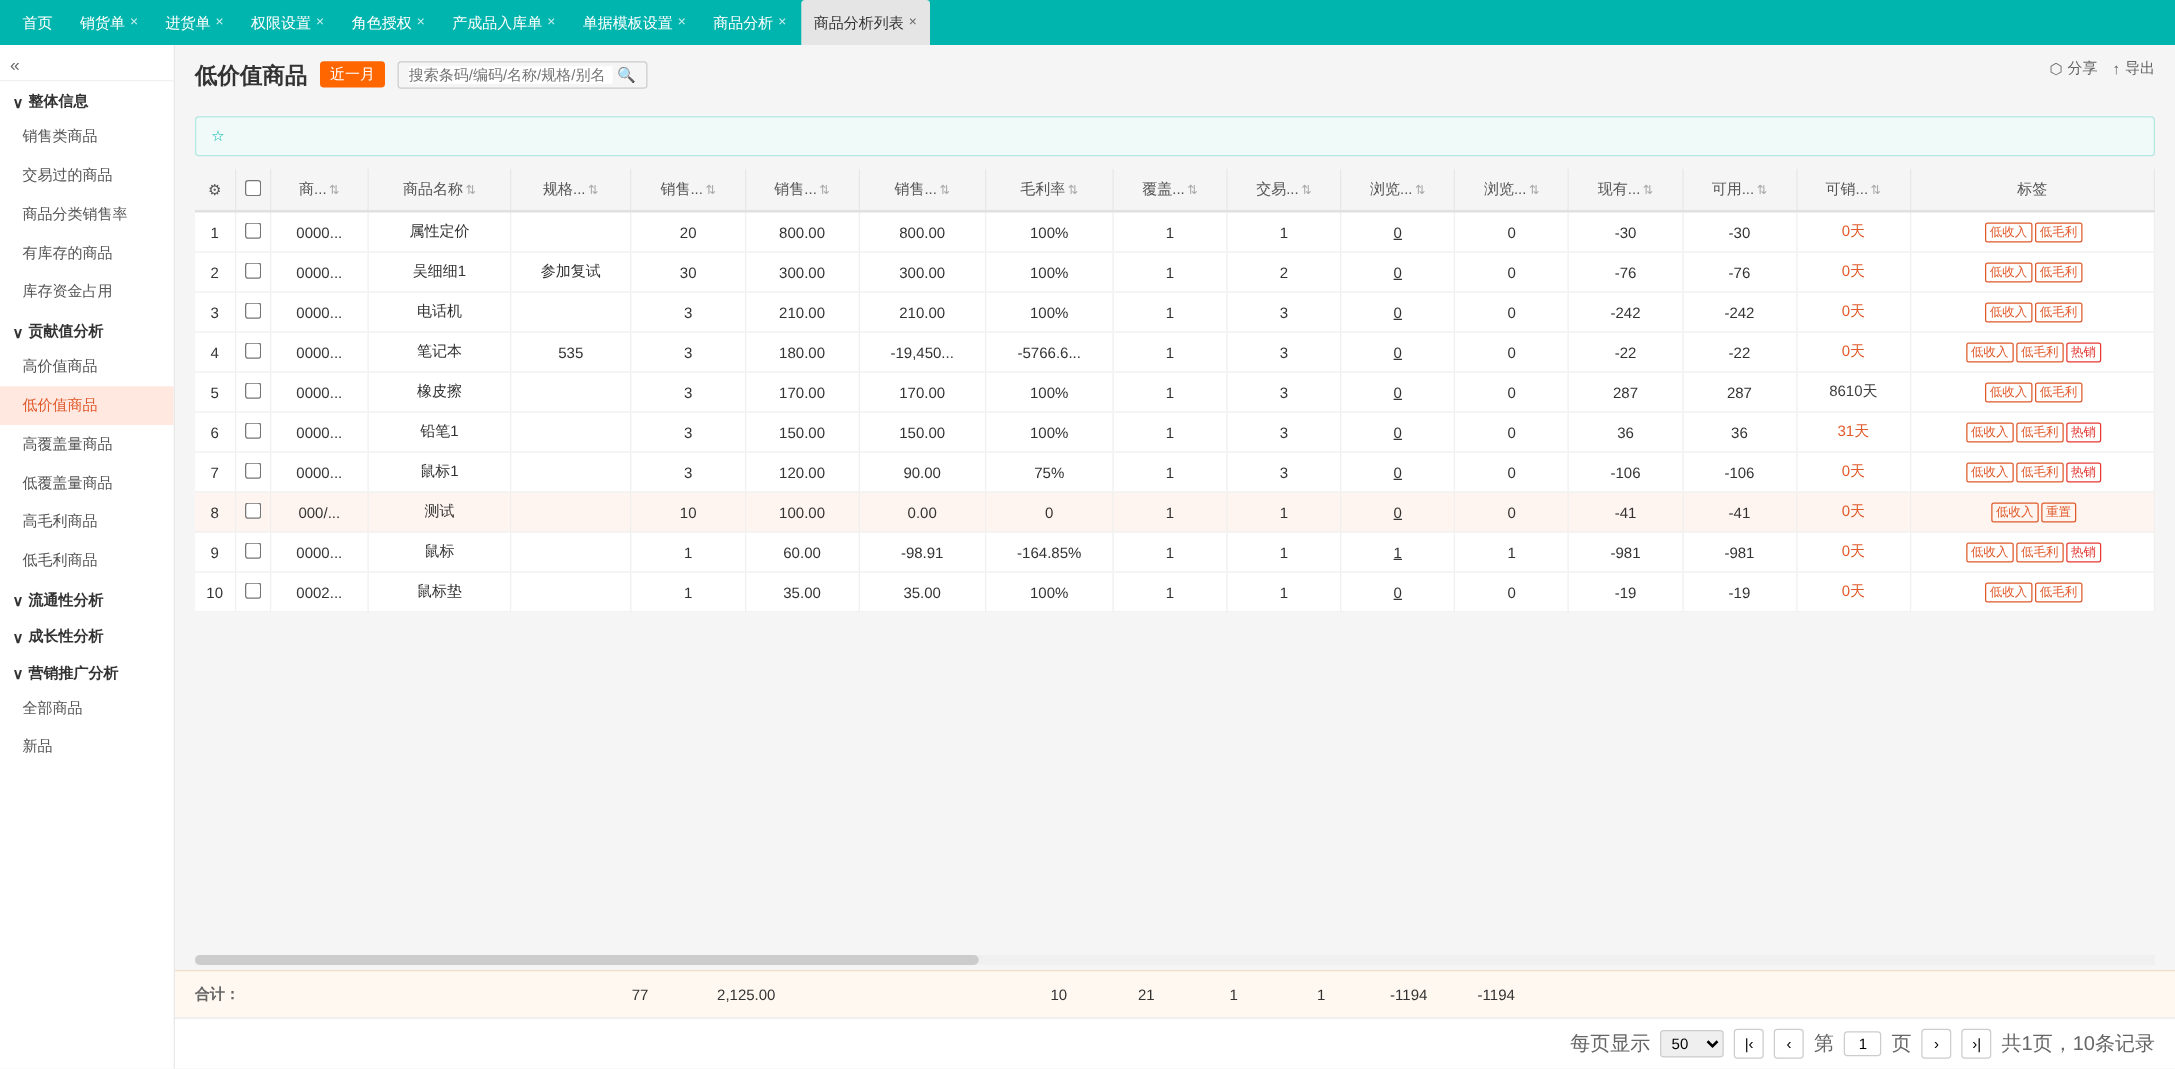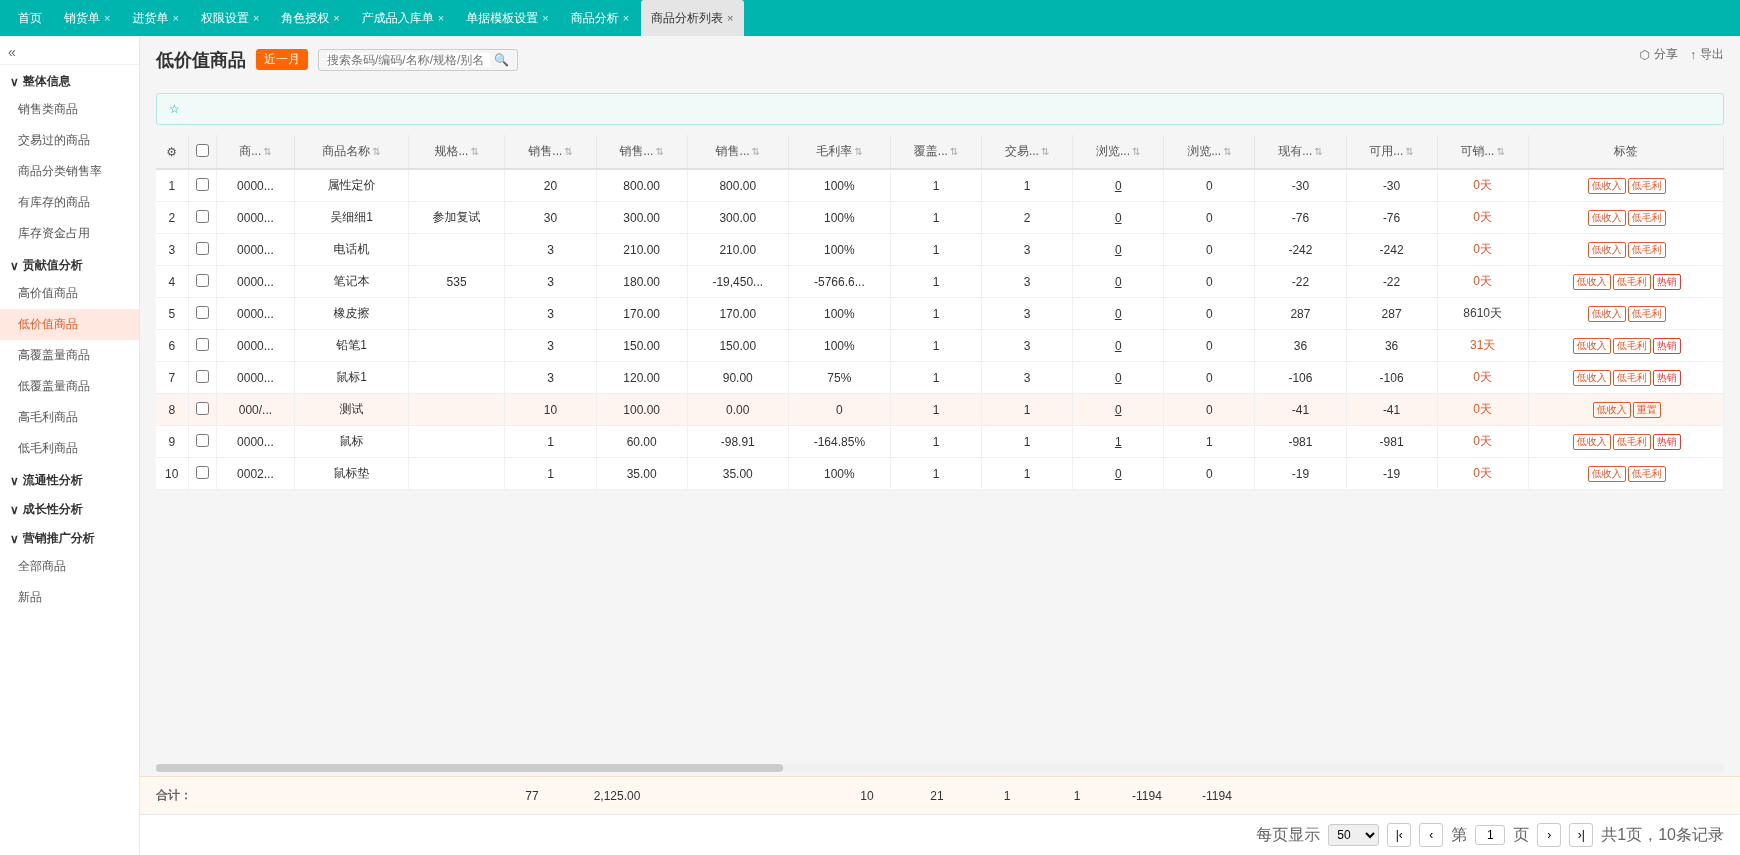--- a/index.html
+++ b/index.html
@@ -174,21 +174,21 @@
 
     
     .footer-summary {
       background: #fff8f0;
       border-top: 1px solid #f0e0c8;
       padding: 10px 16px;
       display: flex;
       align-items: center;
       gap: 0;
     }
-    .footer-label { color: #666; margin-right: 20px; font-weight: bold; }
+    .footer-label { color: #666; font-weight: bold; }
     .footer-values {
       display: flex;
       gap: 0;
       flex: 1;
     }
     .footer-val {
       text-align: center;
       padding: 0 6px;
       color: #333;
     }

